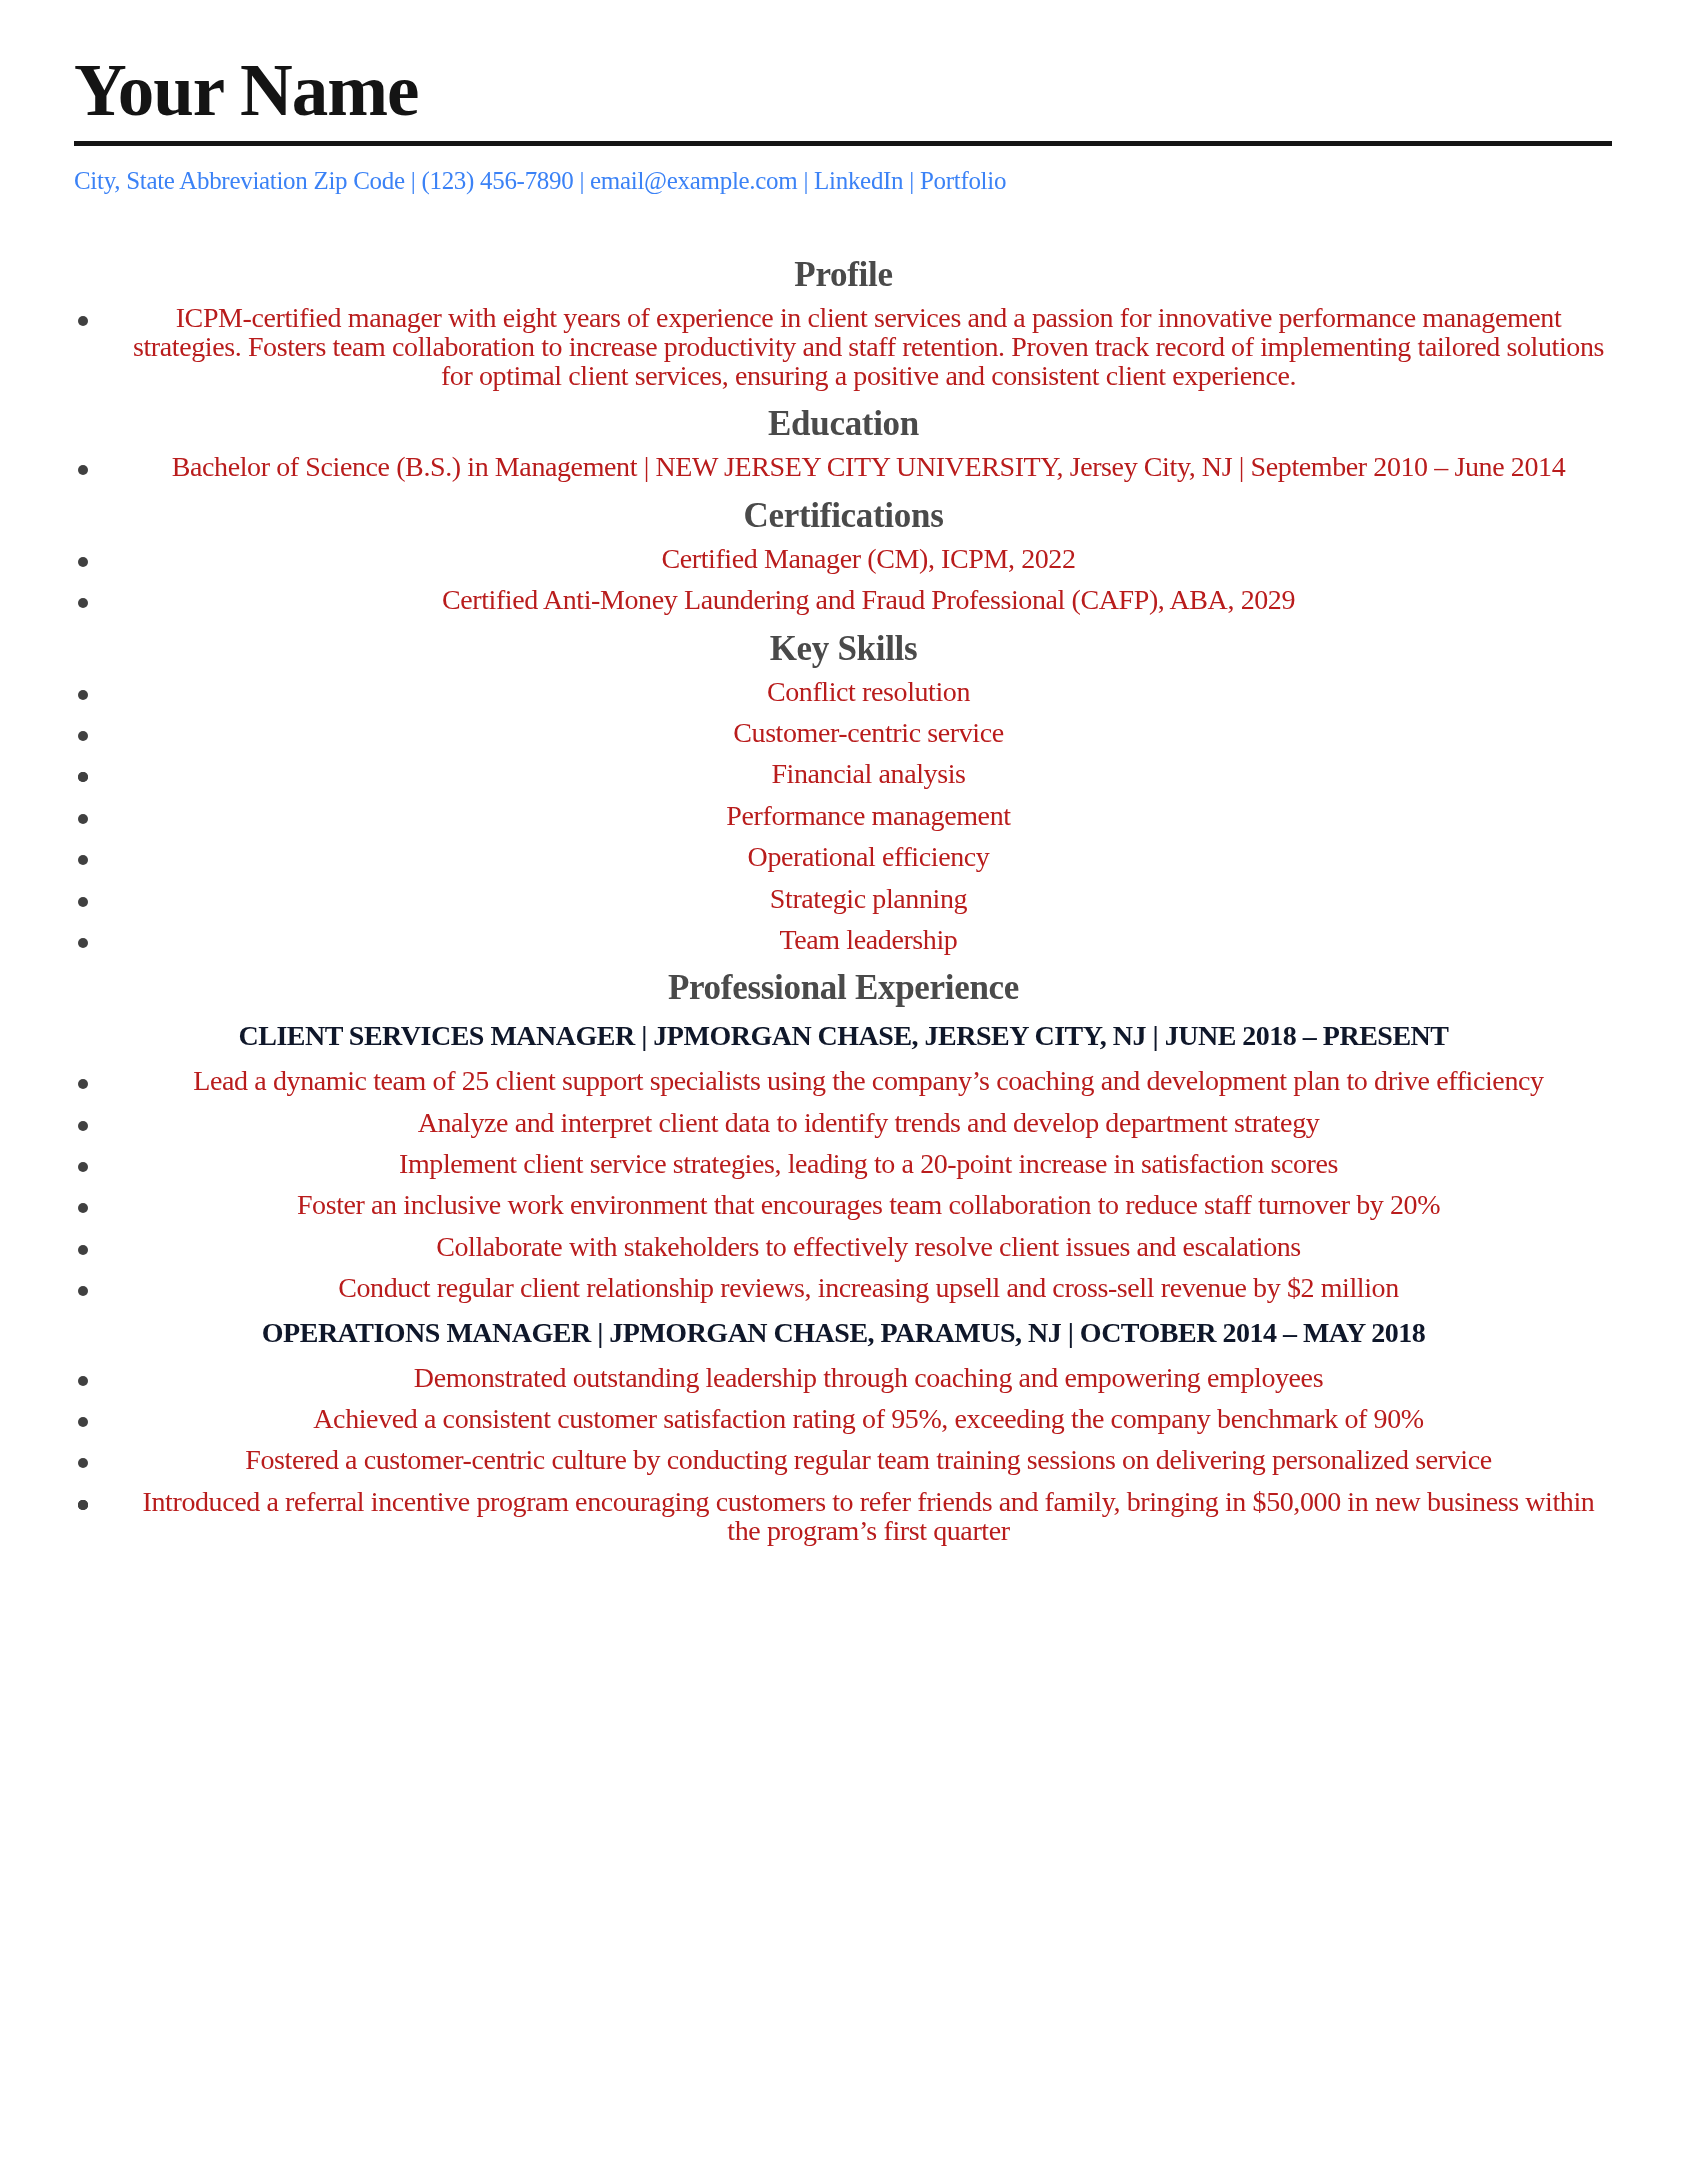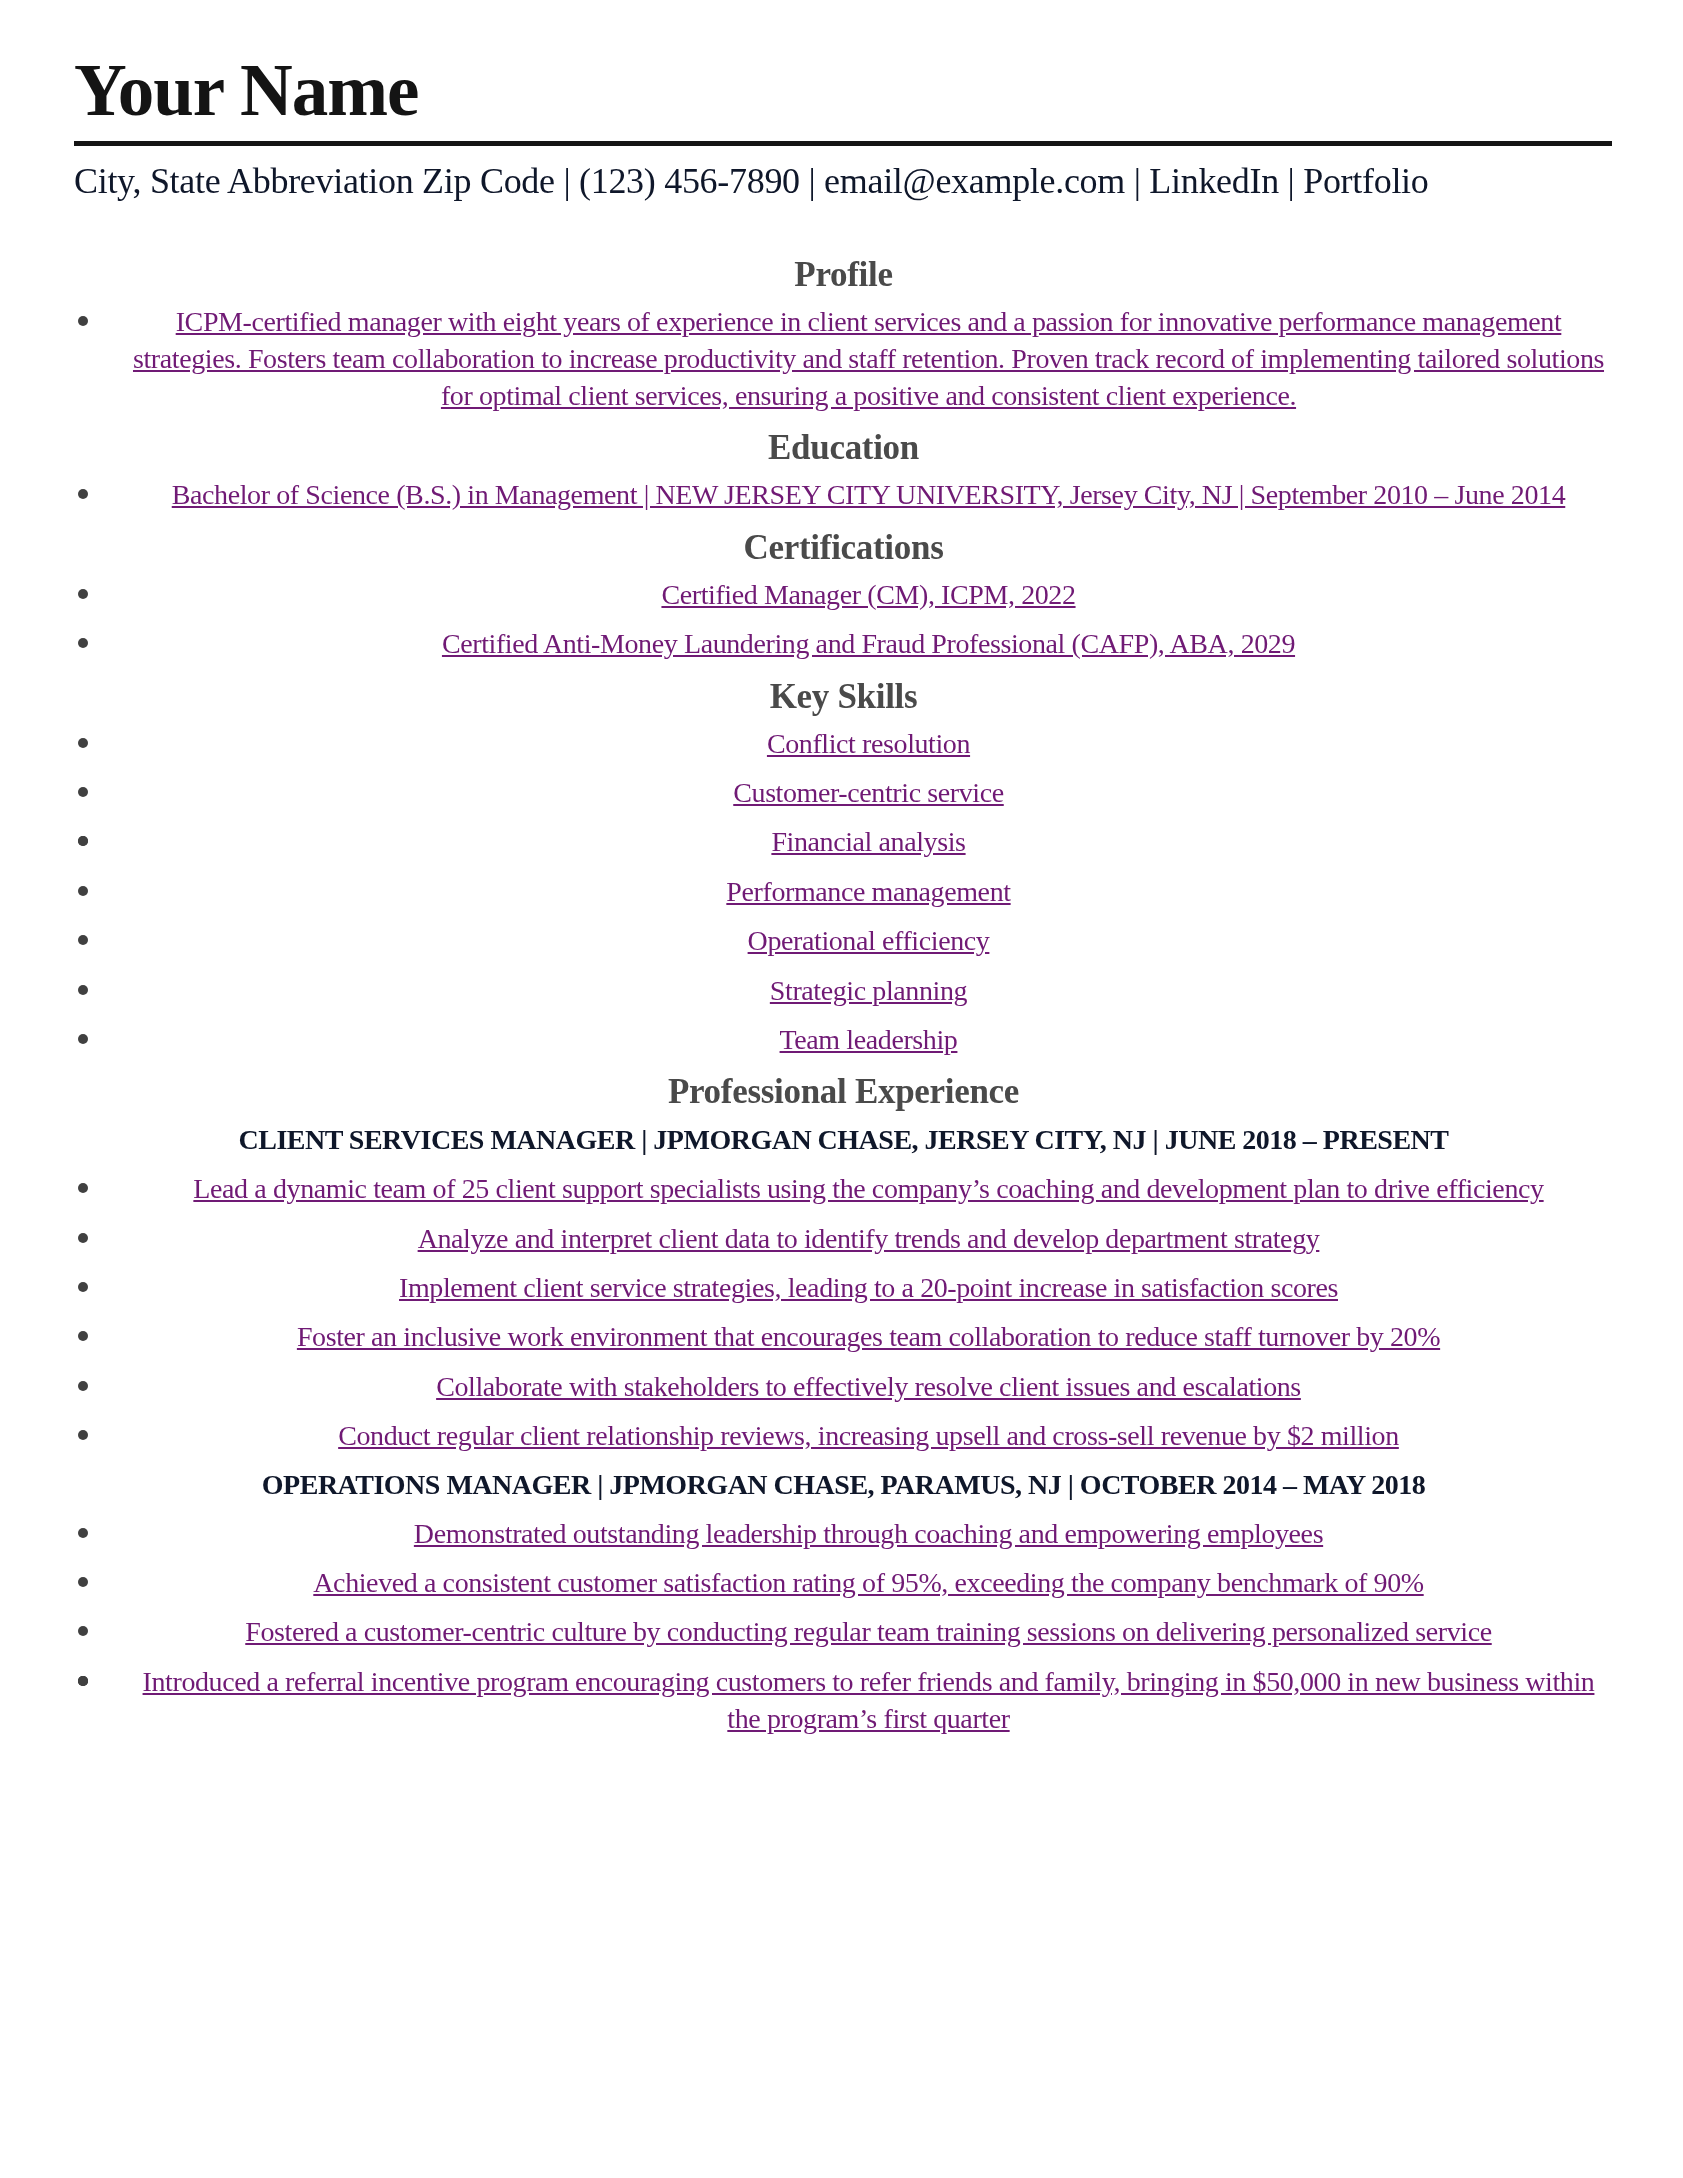--- a/index.html
+++ b/index.html
@@ -2,28 +2,28 @@
 <html><head>
 <meta charset="utf-8">
 <style>
   html, body { margin: 0; padding: 0; background: #ffffff; }
   body { width: 1683px; height: 2178px; position: relative; overflow: hidden;
          font-family: "Liberation Serif", "DejaVu Serif", serif; color: #404040; }
   .page { position: absolute; left: 74px; top: 0; width: 1539px; }
   .name { position: absolute; left: 0; top: 51px; font-size: 73px; line-height: 79px; color: #141414;
           letter-spacing: -1px; margin: 0; font-weight: bold; }
   .rule { position: absolute; left: 0; top: 141px; width: 1538px; height: 5px; background: #141414; }
-  .contact { position: absolute; left: 0; top: 164px; font-size: 36px; line-height: 34px; color: #0f172a;
+  .contact { position: absolute; left: 0; top: 164px; font-size: 25px; line-height: 34px; color: #3b82f6;
              white-space: nowrap; letter-spacing: -0.3px; }
   .body { position: absolute; left: 0; top: 253px; width: 1539px; text-align: center; }
   .section-title { font-size: 35px; font-weight: bold; color: #4a4a4a; margin: 0; line-height: 44px;
                    letter-spacing: -0.3px; }
   ul { list-style: none; margin: 0; padding: 0; }
-  li { position: relative; padding-left: 50px; font-size: 28px; line-height: 37px;
-       letter-spacing: -0.4px; margin-bottom: 12.4px; color: #701a75; text-decoration: underline; }
+  li { position: relative; padding-left: 50px; font-size: 28px; line-height: 29px;
+       letter-spacing: -0.4px; margin-bottom: 12.4px; color: #b91c1c; }
   li .bullet { position: absolute; left: 4px; top: 13px; width: 10px; height: 10px; border-radius: 50%;
                background: #404040; }
   .sec { margin-bottom: 12px; }
   .sec .section-title { margin-bottom: 6px; }
   .job-title { font-size: 28px; font-weight: bold; color: #0f172a; line-height: 35px; margin: 8px 0 13px 0;
                letter-spacing: -0.5px; white-space: nowrap; }
 </style>
 </head>
 <body>
 

